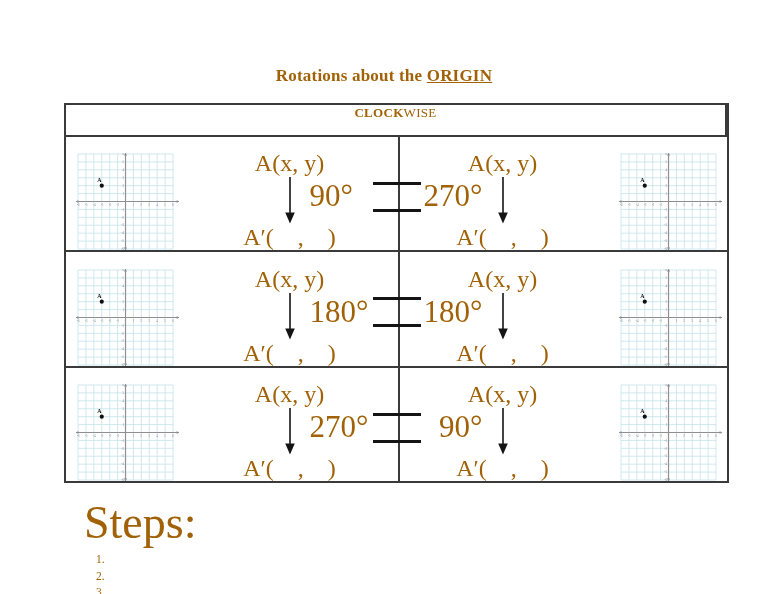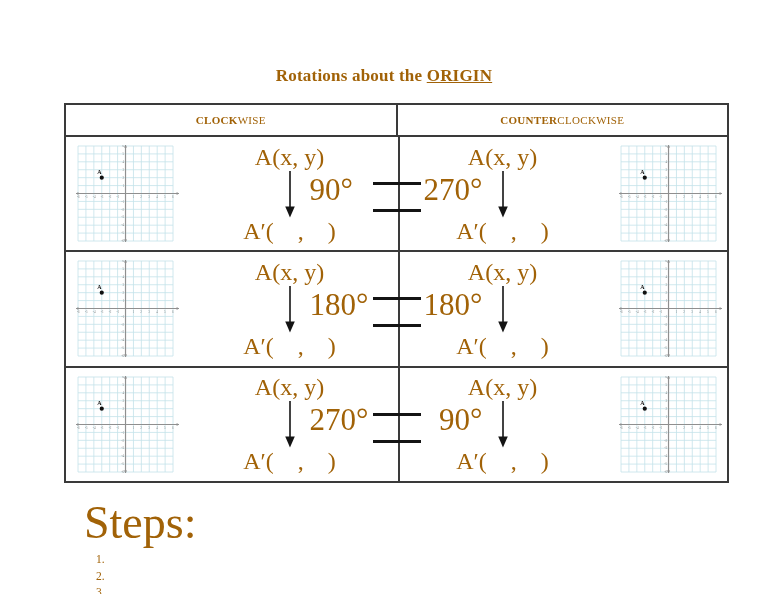--- a/index.html
+++ b/index.html
@@ -15,30 +15,30 @@
   .title .emph{ font-weight:900; text-decoration:underline; }
 
   
   .rot-table{
     position:absolute; left:64px; top:103px; width:665px; height:380px;
     border:2px solid #3a3a3a; box-sizing:border-box;
     display:flex; flex-direction:column; background:#fff;
   }
   .thead{ display:flex; height:30px; border-bottom:2px solid #3a3a3a; flex:0 0 auto; }
   .th{
-    flex:1; display:flex; align-items:center; justify-content:center;
-    font-size:11px; letter-spacing:.3px;
+    flex:1; display:flex; align-items:flex-start; justify-content:center;
+    font-size:13px; letter-spacing:.3px;
   }
   .th .bold{ font-weight:bold; }
   .th .rest{ font-weight:normal; }
   .th.cw{ border-right:2px solid #3a3a3a; }
 
   .trow{ position:relative; display:flex; flex:1; }
   .trow + .trow{ border-top:2px solid #3a3a3a; }
-  .tcell{ display:flex; align-items:center; box-sizing:border-box;gap:24px; }
+  .tcell{ display:flex; align-items:flex-end; box-sizing:border-box;gap:24px; }
   .tcell.cw{ width:334px; border-right:2px solid #3a3a3a; padding-left:10px; }
   .tcell.ccw{ flex:1; padding-right:5px; }
 
   .gridbox{ flex:0 0 auto; width:103px; height:97px; }
   .gridbox svg{ display:block; width:103px; height:97px; }
   .tcell.ccw .gridbox{ order:2; }
 
   .work{ flex:1; display:flex; flex-direction:column; align-items:center; }
   .tcell.cw  .work{ padding-right:22px; }
   .tcell.ccw .work{ order:1; padding-left:10px; }
@@ -68,24 +68,20 @@
 <div class="page">
 
   <div class="title"><span>Rotations about the</span> <span class="emph">ORIGIN</span></div>
 
   <div class="rot-table">
 
     <div class="thead">
       <div class="th cw">
         <span class="bold">CLOCK</span>
           <span class="rest">WISE</span>
-      </div>
-      <div class="th">
-        <span class="bold">COUNTER</span>
-          <span class="rest">CLOCKWISE</span>
       </div>
     </div>
 
     <div class="trow">
       <div class="tcell cw">
         <div class="gridbox">
             <svg class="coord-grid" viewBox="0 0 104 98">
               <line x1="2" y1="1" x2="2" y2="97" stroke="#c3e2ea" stroke-width="0.8"></line>
               <line x1="2" y1="1" x2="98" y2="1" stroke="#c3e2ea" stroke-width="0.8"></line>
               <line x1="10" y1="1" x2="10" y2="97" stroke="#c3e2ea" stroke-width="0.8"></line>

